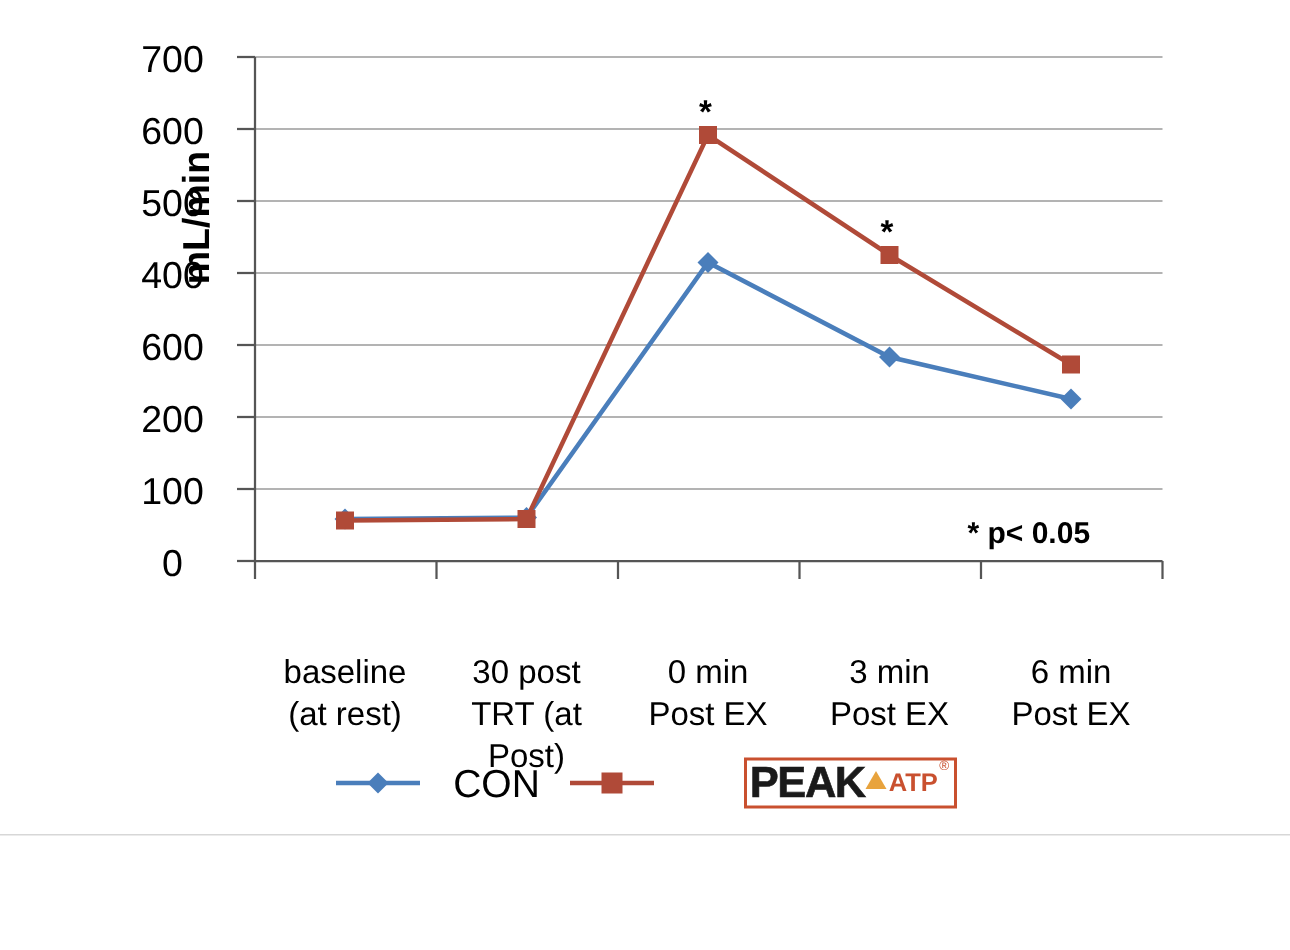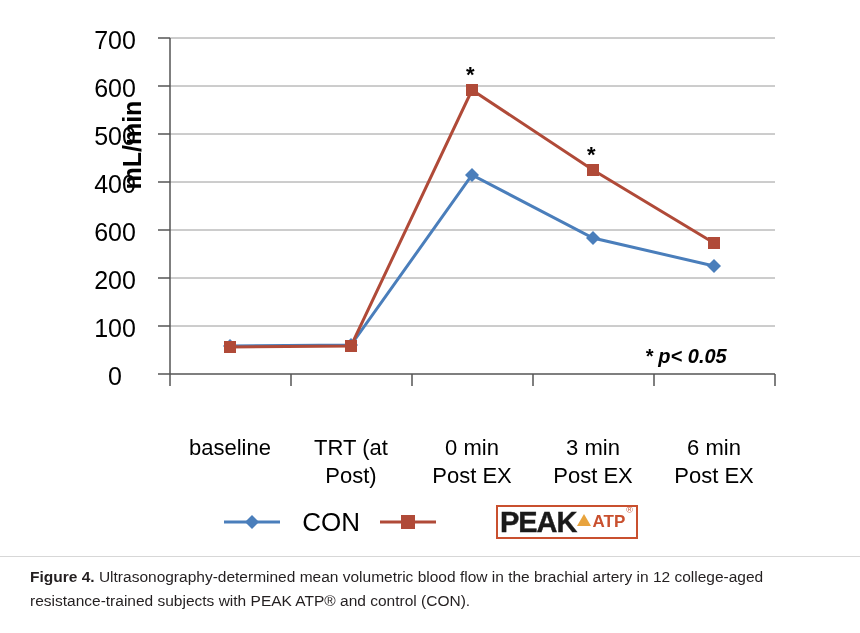--- a/index.html
+++ b/index.html
@@ -69,21 +69,20 @@
     color: #000;
   }
   .pvalue {
     position: absolute;
     left: 645px;
     top: 345px;
     font-size: 20px;
     font-weight: bold;
     color: #000;
     white-space: nowrap;
-    font-style: italic;
   }
   
   .legend {
     position: absolute;
     left: 0;
     top: 505px;
     width: 860px;
     display: flex;
     justify-content: center;
     align-items: center;
@@ -237,22 +236,24 @@
         </g>
       </g>
     </svg>
 
     <div class="sigmark" style="left:466px; top:62px;">*</div>
     <div class="sigmark" style="left:587px; top:142px;">*</div>
     <div class="pvalue">* p&lt; 0.05</div>
 
     <div class="xtick" style="left:160px; top:394px; width:140px;">
       <div>baseline</div>
+      <div>(at rest)</div>
     </div>
     <div class="xtick" style="left:281px; top:394px; width:140px;">
+      <div>30 post</div>
       <div>TRT (at</div>
       <div>Post)</div>
     </div>
     <div class="xtick" style="left:402px; top:394px; width:140px;">
       <div>0 min</div>
       <div>Post EX</div>
     </div>
     <div class="xtick" style="left:523px; top:394px; width:140px;">
       <div>3 min</div>
       <div>Post EX</div>
@@ -282,17 +283,14 @@
             <span class="logo-atp">ATP</span>
             <span class="logo-reg">®</span>
           </span>
         </span>
       </div>
     </div>
   </div>
 
   <div class="divider"></div>
 
-  <div class="caption">
-    <b>Figure 4.</b><span> Ultrasonography-determined mean volumetric blood flow in the brachial artery in 12 college-aged resistance-trained subjects with PEAK ATP® and control (CON).</span>
-  </div>
 
 </div>
 
 </body></html>

